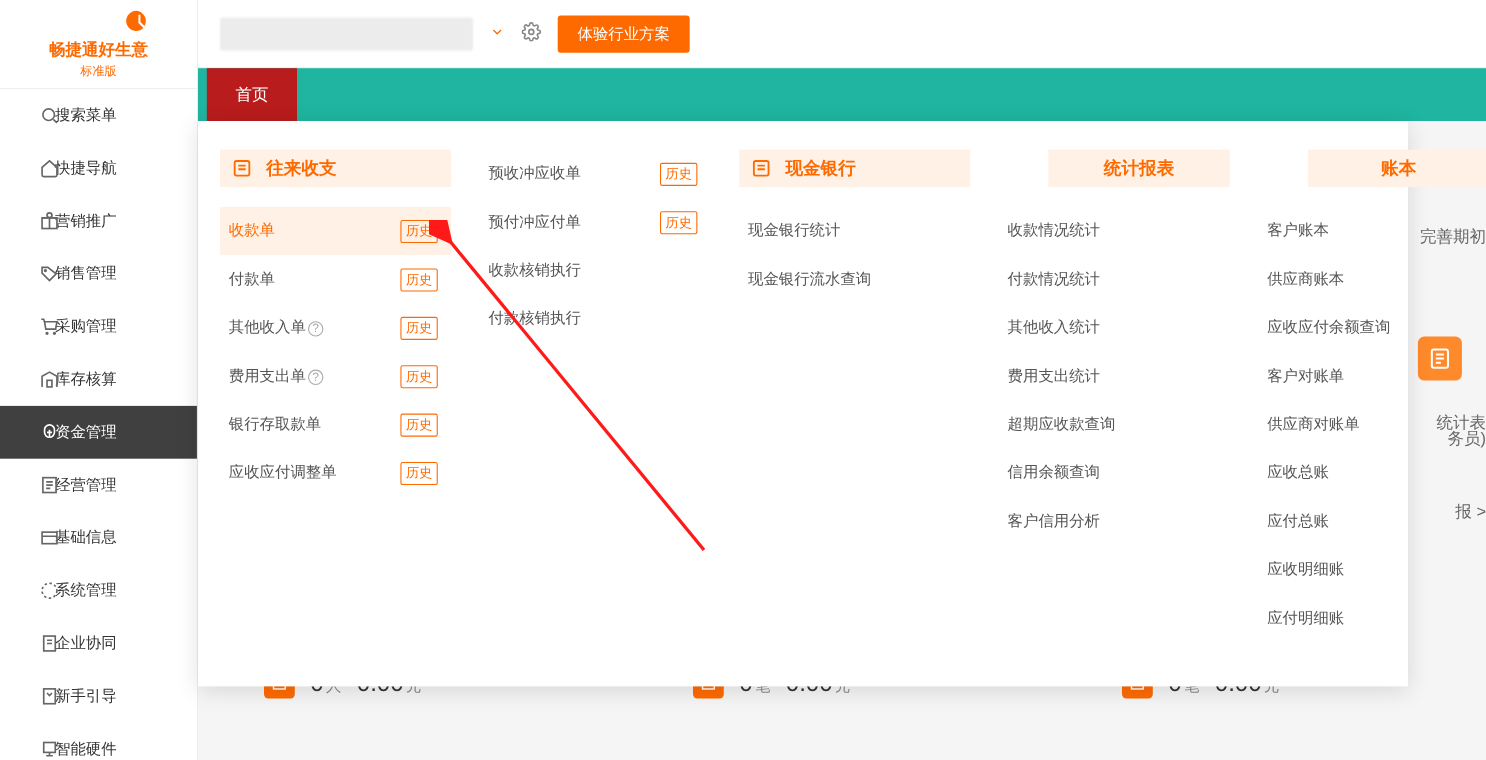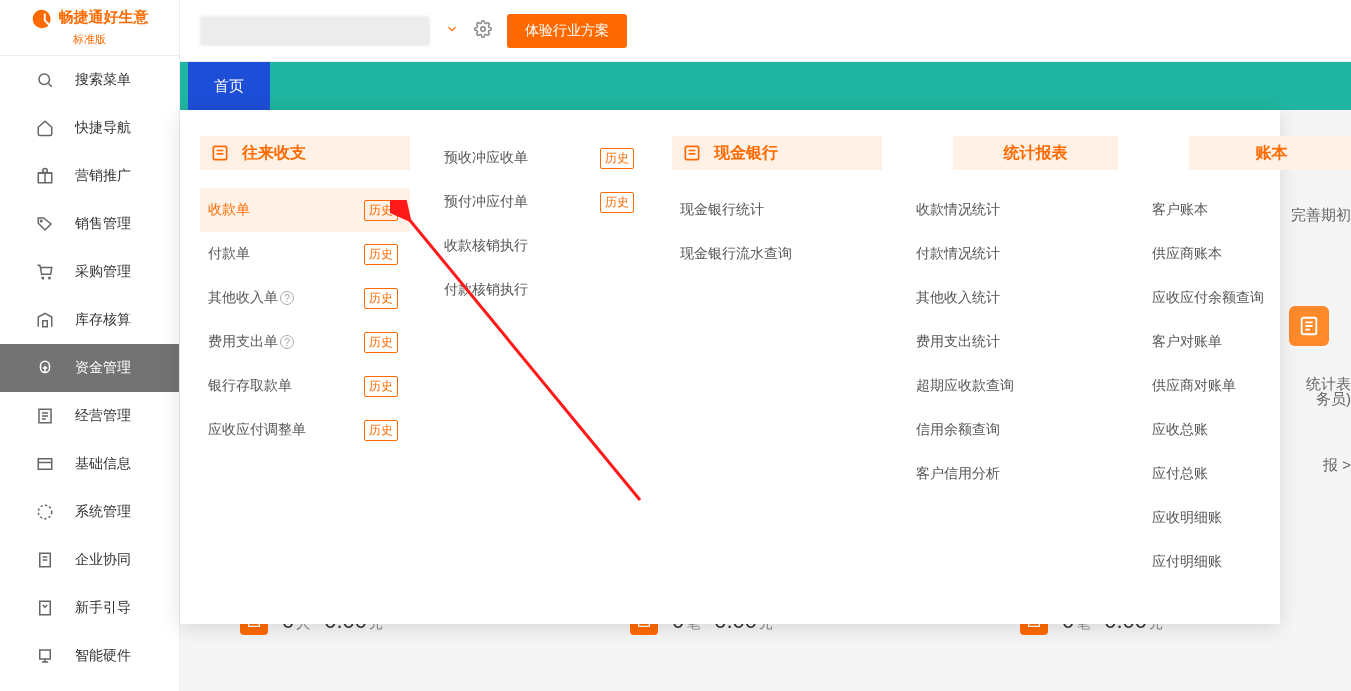--- a/index.html
+++ b/index.html
@@ -24,43 +24,43 @@
       border-right: 1px solid #eee;
       z-index: 2;
     }
     .logo-area {
       padding: 8px 12px;
       border-bottom: 1px solid #eee;
       display: flex;
       flex-direction: column;
       align-items: center;
     }
-    .logo-row { display: flex; align-items: flex-start; gap: 6px; }
+    .logo-row { display: flex; align-items: flex-end; gap: 6px; flex-direction: column; }
     .logo-icon {
       width: 22px; height: 22px;
       color: #ff6a00;
     }
     .logo-text { font-size: 15px; color: #ff6a00; font-weight: bold; }
     .logo-sub { font-size: 11px; color: #ff6a00; margin-top: 2px; }
     .side-item {
       height: 48px;
       display: flex;
       align-items: center;
       padding-left: 36px;
       gap: 12px;
       color: #333;
       cursor: pointer;
       position: relative;
     }
     .side-item .side-icon { width: 18px; height: 18px; color: #666; position: absolute; left: 36px; }
     .side-item .side-icon { left: 36px; }
     .side-item { padding-left: 36px; }
-    .side-item .side-label { margin-left: 39px; }
+    .side-item .side-label { margin-left: 14px; }
     .side-item.active {
-      background: #737373;
+      background: #404040;
       color: #fff;
       text-align: right;
     }
     .side-item.active .side-icon { color: #fff; }
     
     .header {
       position: absolute;
       left: 180px; right: 0; top: 0;
       height: 62px;
       background: #fff;
@@ -98,21 +98,21 @@
       align-items: center;
       padding-left: 8px;
       z-index: 1;
     }
     .tab {
       height: 48px;
       display: flex;
       align-items: center;
       padding: 0 26px;
       color: #fff;
-      background: #1d4ed8;
+      background: #b91c1c;
       font-size: 15px;
     }
     
     .mega {
       position: absolute;
       left: 180px;
       top: 110px;
       width: 1100px;
       background: #fff;
       box-shadow: 0 4px 20px rgba(0,0,0,0.12);

